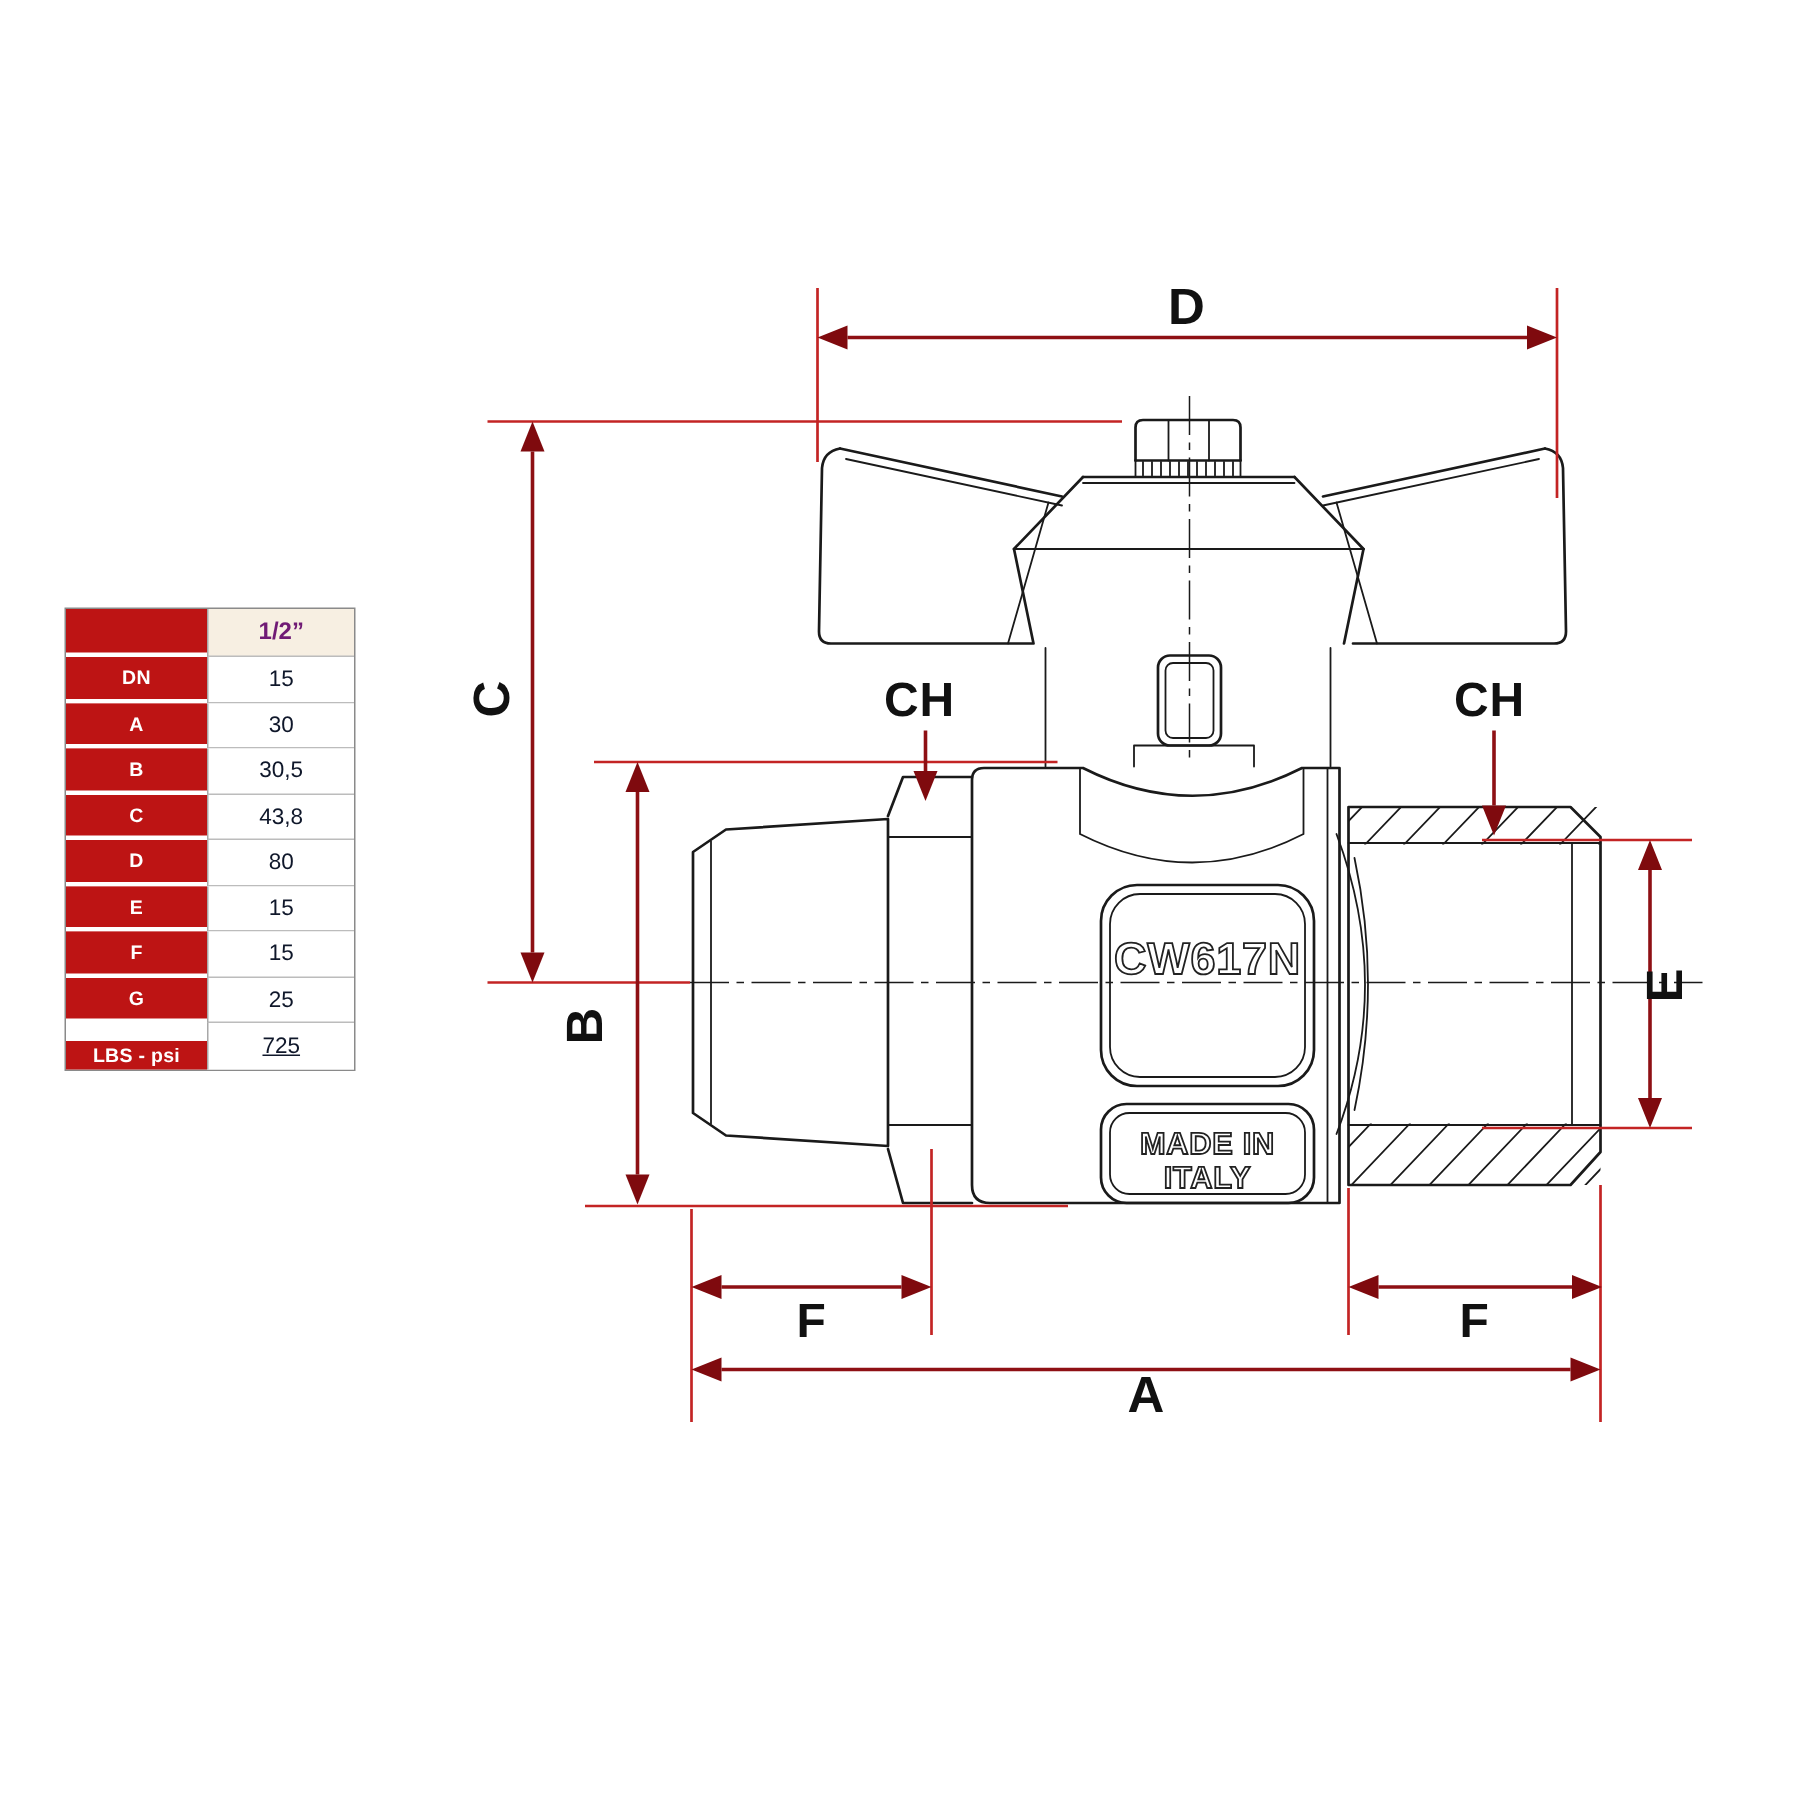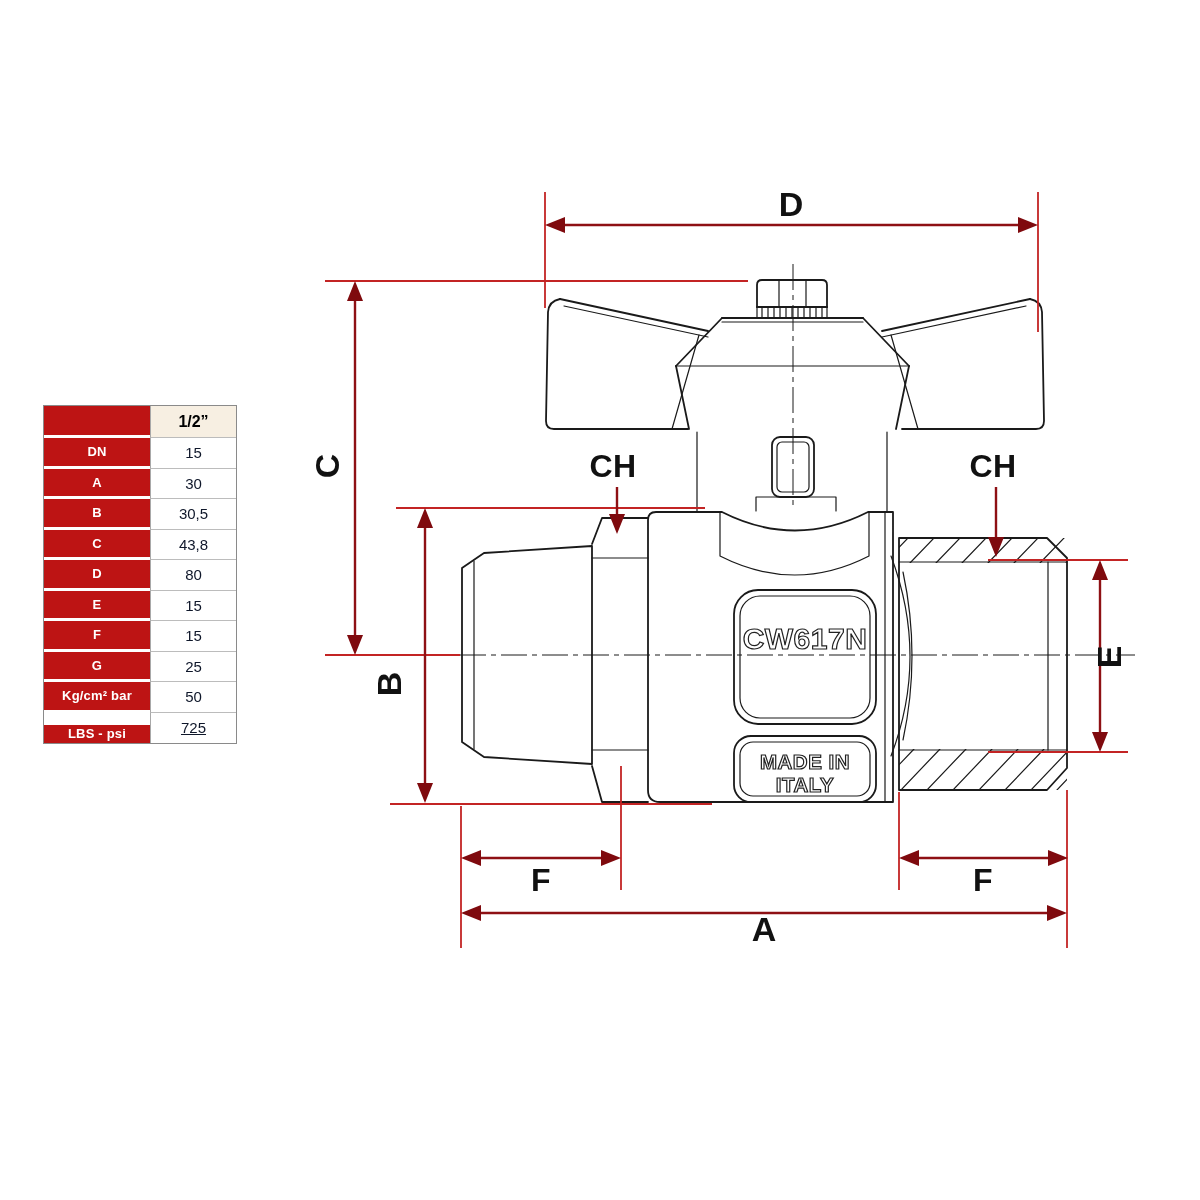--- a/index.html
+++ b/index.html
@@ -8,34 +8,34 @@
   svg{position:absolute;left:0;top:0;}
 
   
   .spec-table{
     position:absolute;left:43px;top:405px;width:194px;
     border:1px solid #8a8a8a;background:#fff;box-sizing:border-box;
   }
   .t-row{display:flex;height:30.5px;}
   .t-row.header{height:32px;}
   .cell-label{
-    width:106px;box-sizing:border-box;background:#bd1414;color:#fff;
+    width:94px;box-sizing:border-box;background:#bd1414;color:#fff;
     display:flex;align-items:center;justify-content:center;
     font-weight:bold;font-size:13px;border-bottom:3px solid #fff;
     letter-spacing:.2px;
   }
   .t-row:last-child .cell-label{border-bottom:none;margin-top:12px;}
   .cell-value{
     flex:1;box-sizing:border-box;background:#fff;color:#0f172a;
     display:flex;align-items:center;justify-content:center;
     font-size:15px;border-left:1px solid #a8a8a8;border-bottom:1px solid #bcbcbc;
   }
   .t-row:last-child .cell-value{border-bottom:none;text-decoration:underline;}
   .t-row.header .cell-label{background:#bd1414;}
-  .t-row.header .cell-value{background:#f7efe2;color:#000000;font-weight:bold;font-size:16px;}
+  .t-row.header .cell-value{background:#f7efe2;color:#701a75;font-weight:bold;font-size:16px;}
 
   
   .ext{stroke:#c32424;stroke-width:1.8;fill:none;}
   .dim{stroke:#8e1014;stroke-width:2.4;fill:none;}
   .head{fill:#7f0a0e;stroke:none;}
   .ink{stroke:#1a1a1a;fill:none;stroke-width:1.8;stroke-linejoin:round;stroke-linecap:round;}
   .ink2{stroke:#1a1a1a;fill:none;stroke-width:1.2;stroke-linejoin:round;stroke-linecap:round;}
   .cl{stroke:#1a1a1a;fill:none;stroke-width:1;stroke-dasharray:26 5 5 5;}
   .lbl{font-family:"Liberation Sans",sans-serif;font-weight:bold;font-size:34px;fill:#111;}
   .lbl-s{font-family:"Liberation Sans",sans-serif;font-weight:bold;font-size:32px;fill:#111;letter-spacing:.5px;}
@@ -77,24 +77,20 @@
     </div>
     <div class="t-row">
       <div class="cell-label">F</div>
       <div class="cell-value">15</div>
     </div>
     <div class="t-row">
       <div class="cell-label">G</div>
       <div class="cell-value">25</div>
     </div>
     <div class="t-row">
-      <div class="cell-label">Kg/cm² bar</div>
-      <div class="cell-value">50</div>
-    </div>
-    <div class="t-row">
       <div class="cell-label">LBS - psi</div>
       <div class="cell-value">725</div>
     </div>
   </div>
 
   <svg width="1200" height="1200" viewBox="0 0 1200 1200">
     <defs>
       <clipPath id="hatchTop">
           <rect x="899" y="538" width="168" height="25"></rect>
         </clipPath>

